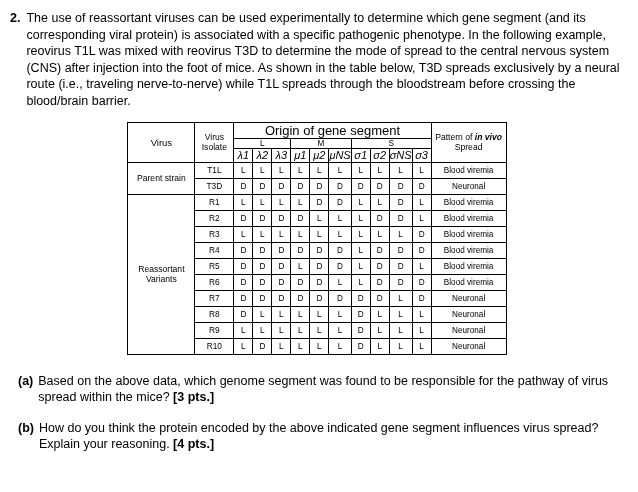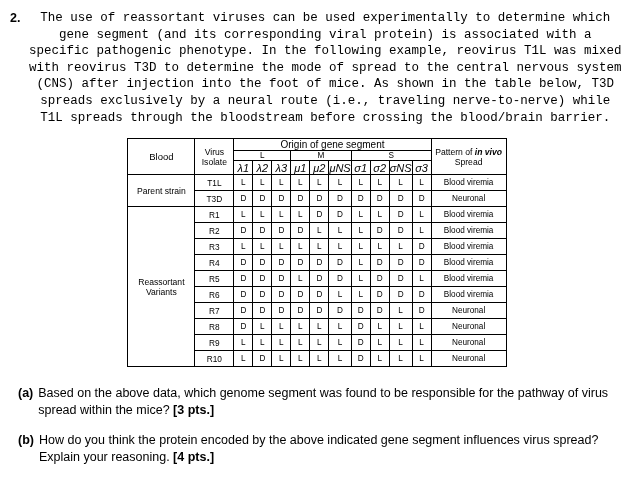--- a/index.html
+++ b/index.html
@@ -28,22 +28,21 @@
   }
   .qnum {
     font-weight: bold;
     font-size: 12.5px;
     line-height: 16.5px;
     flex: 0 0 auto;
   }
   .qtext {
     font-size: 12.5px;
     line-height: 16.6px;
-    text-align: center;
-    font-family: Liberation Mono, monospace;
+    text-align: left;
   }
   .table-wrap {
     margin-top: 12px;
     display: flex;
     justify-content: center;
   }
   table.gt {
     border-collapse: collapse;
     font-size: 8.3px;
     color: #000;
@@ -54,21 +53,21 @@
     vertical-align: middle;
     padding: 0;
     font-weight: normal;
   }
   .hd-sub {
     font-weight: bold;
     font-size: 8.2px;
   }
   .seg-head {
     font-weight: bold;
-    font-size: 10px;
+    font-size: 13px;
     font-style: normal;
   }
   .colname {
     font-size: 11px;
     height: 13px;
     font-style: italic;
   }
   .isolate {
     font-weight: bold;
     font-size: 8.3px;
@@ -142,21 +141,21 @@
 
   <div class="qblock">
     <span class="qnum">2.</span>
     <span class="qtext">The use of reassortant viruses can be used experimentally to determine which gene segment (and its corresponding viral protein) is associated with a specific pathogenic phenotype. In the following example, reovirus T1L was mixed with reovirus T3D to determine the mode of spread to the central nervous system (CNS) after injection into the foot of mice. As shown in the table below, T3D spreads exclusively by a neural route (i.e., traveling nerve-to-nerve) while T1L spreads through the bloodstream before crossing the blood/brain barrier.</span>
   </div>
 
   <div class="table-wrap">
     <table class="gt">
       <thead>
         <tr>
-          <th class="vhead" rowspan="3">Blood</th>
+          <th class="vhead" rowspan="3">Virus</th>
           <th class="ihead" rowspan="3">Virus Isolate</th>
           <th class="seg-head" colspan="10">Origin of gene segment</th>
           <th class="phead" rowspan="3"><span>Pattern of </span><i>in vivo</i><span> Spread</span></th>
         </tr>
         <tr>
           <th class="hd-sub" colspan="3">L</th>
           <th class="hd-sub" colspan="3">M</th>
           <th class="hd-sub" colspan="4">S</th>
         </tr>
         <tr>

